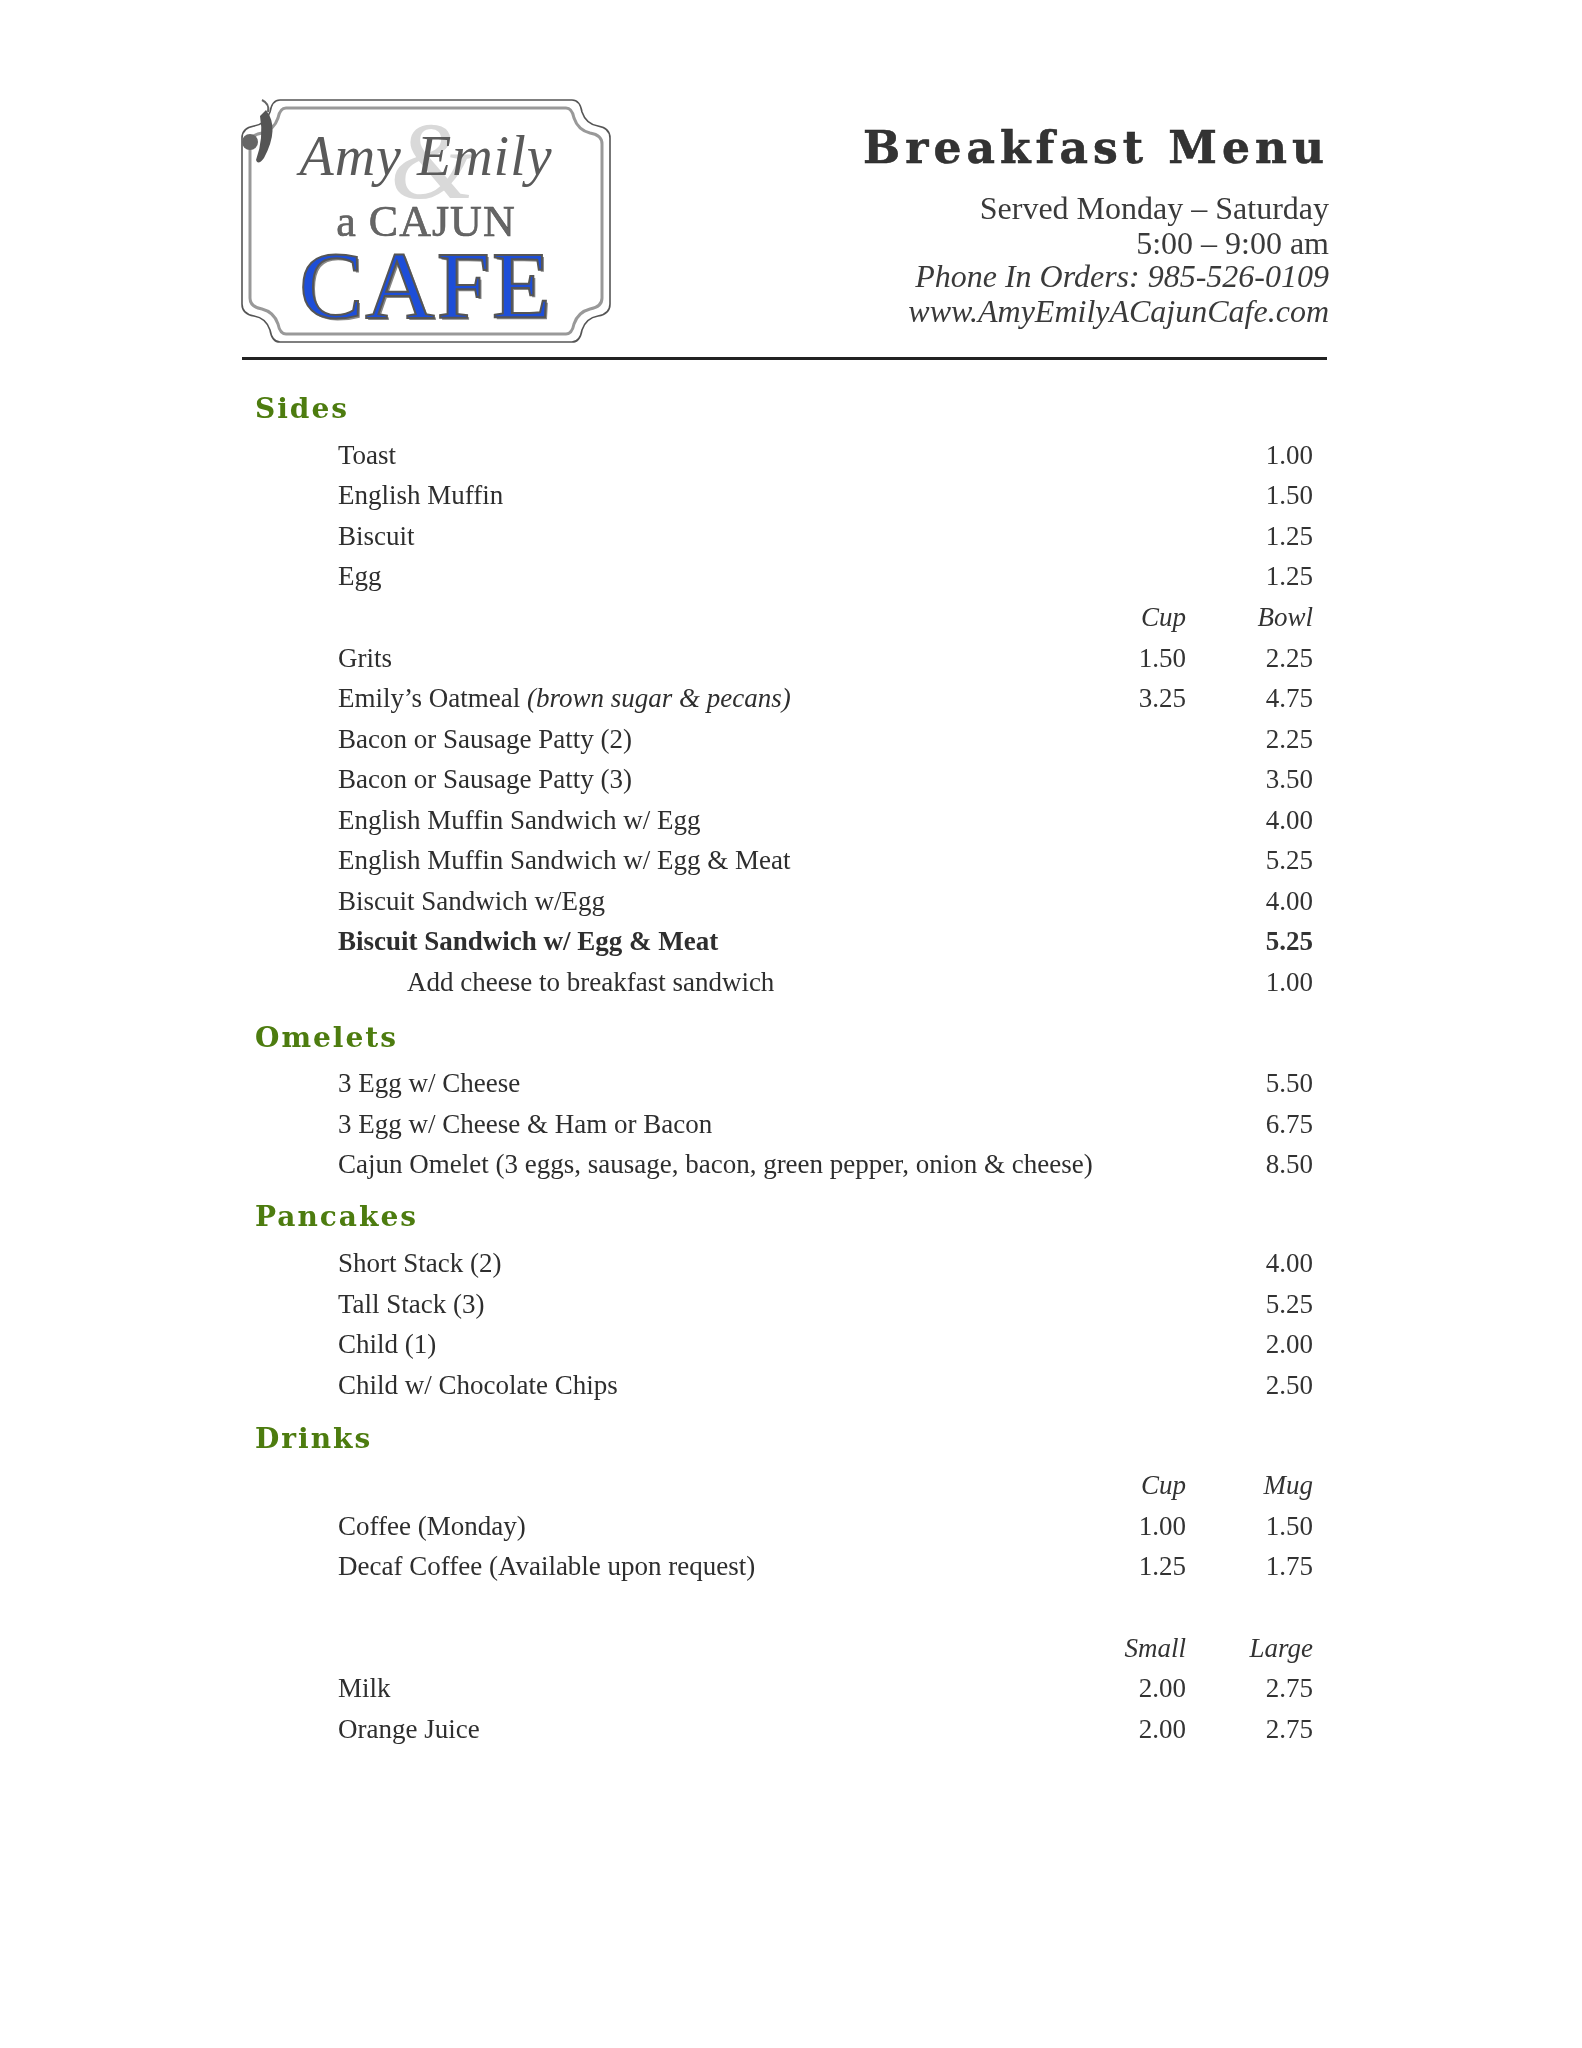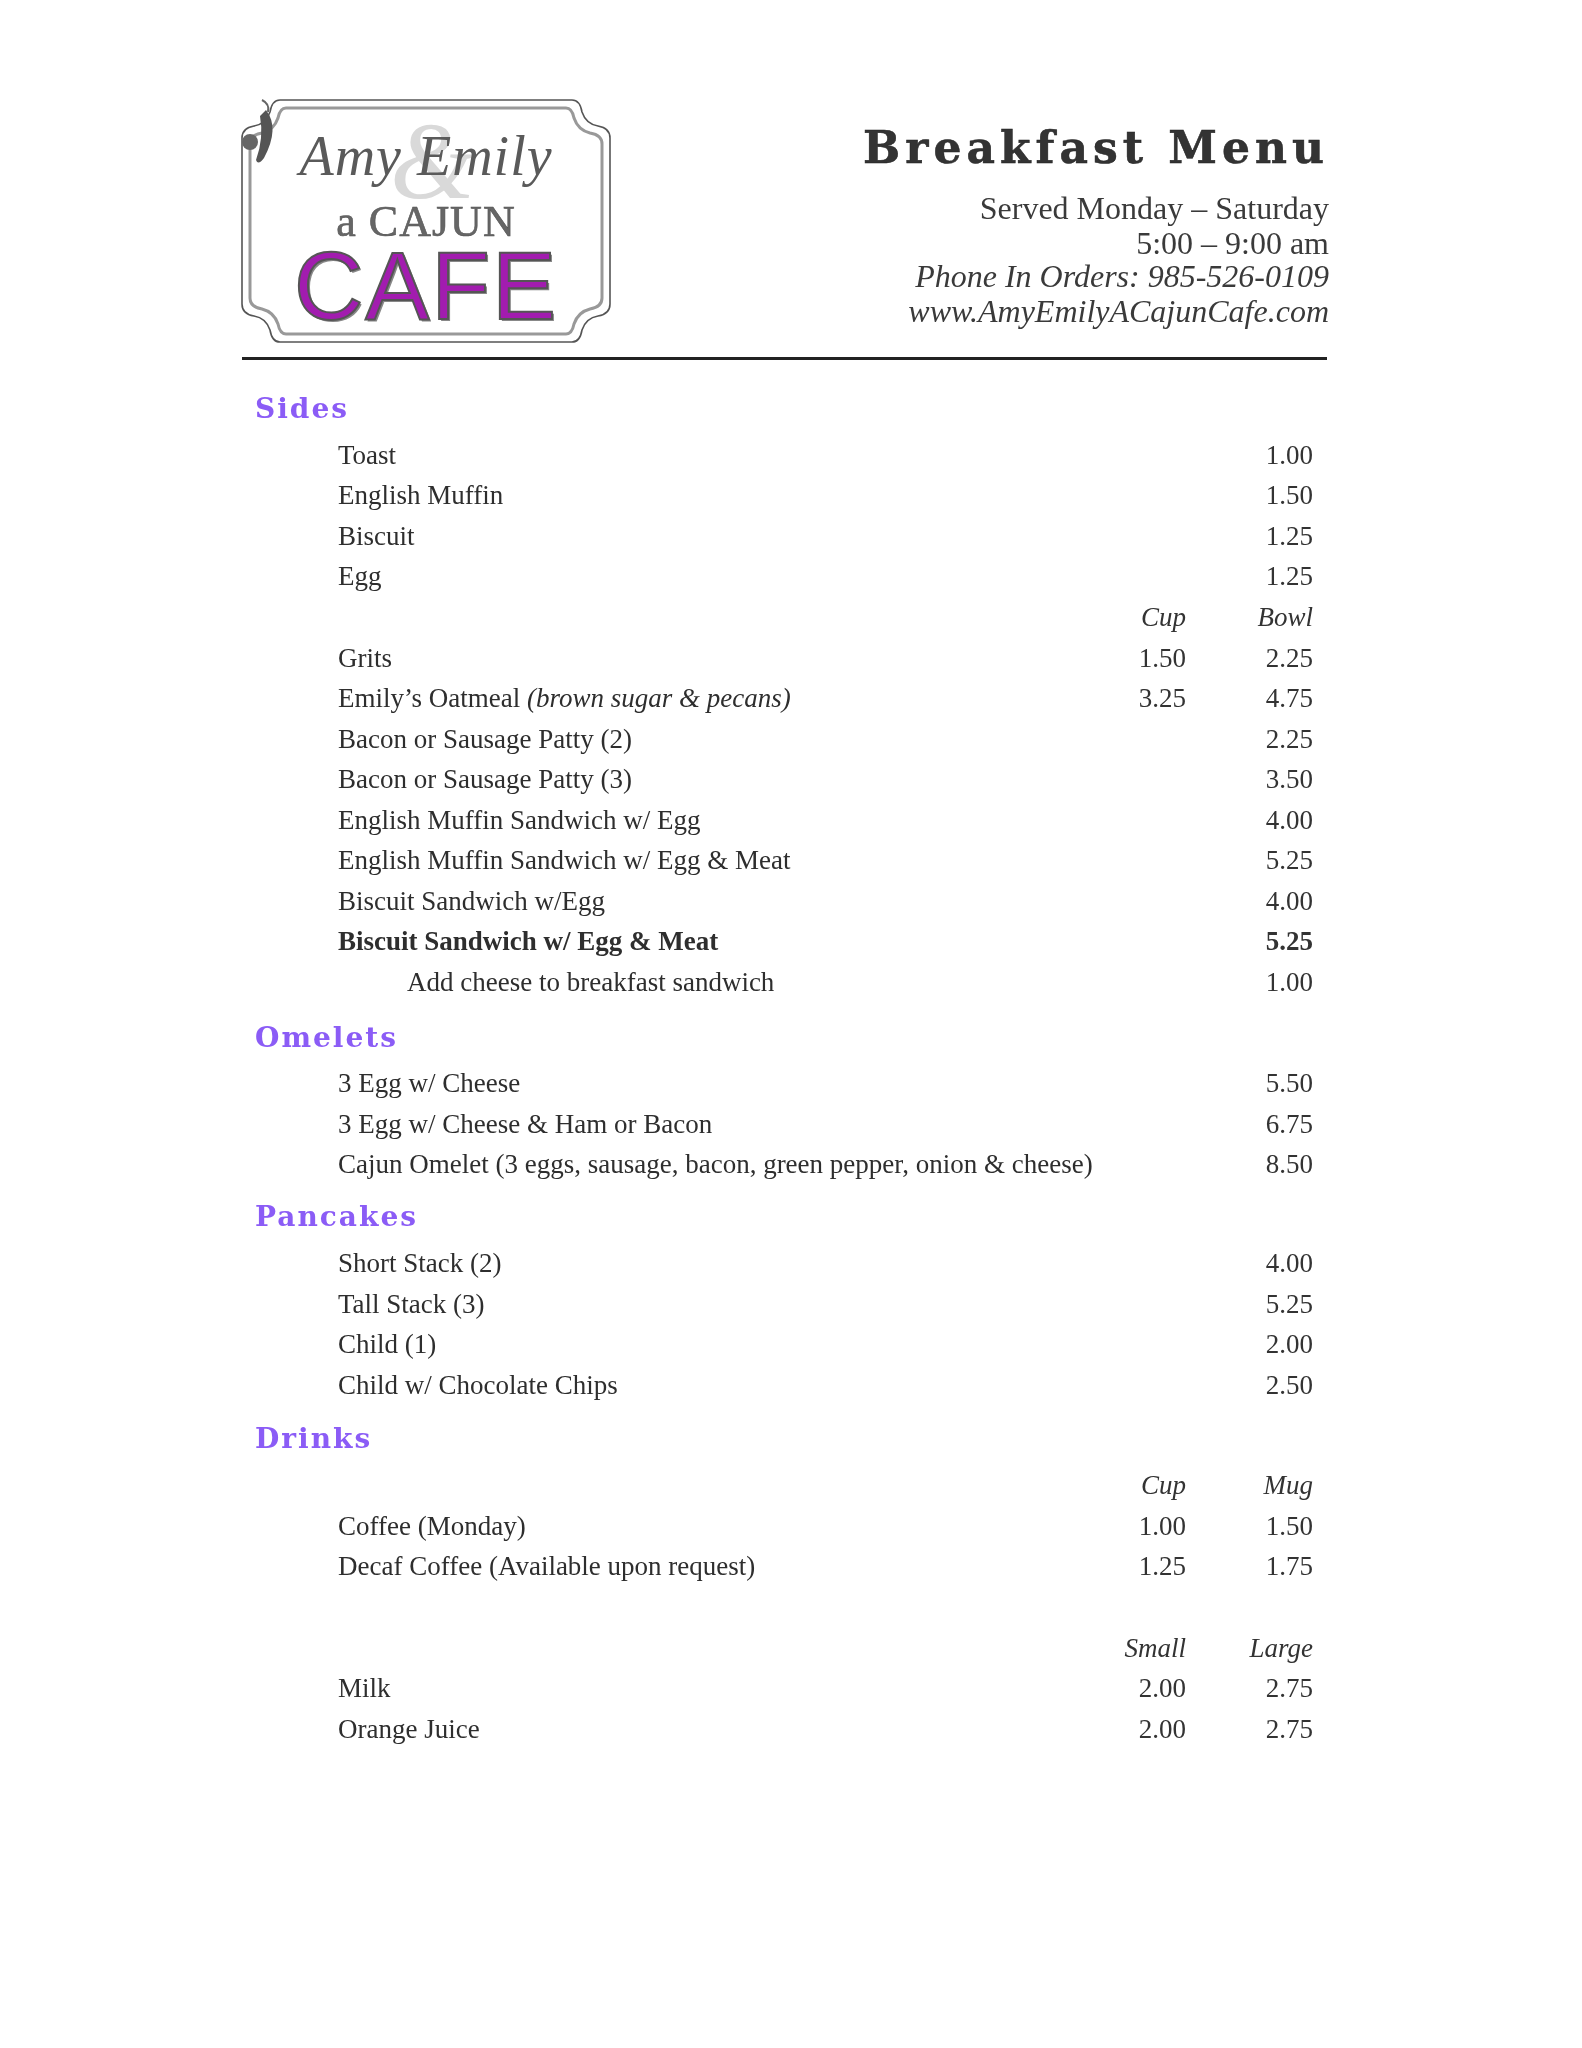--- a/index.html
+++ b/index.html
@@ -21,21 +21,21 @@
     top: 26px; font-size: 56px; font-style: italic; letter-spacing: 1px;
     font-family: "Liberation Serif", serif; color: #5a5a5a;
   }
   .logo-line2 {
     top: 98px; font-size: 44px; letter-spacing: 1px; padding-right: 26px;
     font-family: "Liberation Serif", serif; color: #666;
     -webkit-text-stroke: 0.6px #555; 
   }
   .logo-line3 {
     top: 140px; font-size: 96px; letter-spacing: 2px; line-height: 1;
-    font-family: Liberation Sans, sans-serif; color: #a21caf;
+    font-family: Liberation Serif, serif; color: #1d4ed8;
     -webkit-text-stroke: 2px #555;
     text-shadow: 2px 2px 0 #888;
   }
   .logo-pepper { position: absolute; left: 300px; top: 106px; }
 
   
   .title {
     position: absolute; right: 253px; top: 122px;
     font-family: "DejaVu Serif", serif; font-weight: bold; font-size: 44px;
     letter-spacing: 5px; color: #333;
@@ -48,21 +48,21 @@
   .info.web { top: 293px; font-style: italic; }
 
   .rule {
     position: absolute; left: 242px; top: 357px; width: 1085px; height: 3px; background: #222;
   }
 
   
   .section-heading {
     position: absolute; left: 255px;
     font-family: "DejaVu Serif", serif; font-weight: bold; font-size: 28px;
-    letter-spacing: 2px; color: #8b5cf6;
+    letter-spacing: 2px; color: #4d7c0f;
   }
   .row { position: absolute; left: 0; width: 1582px; height: 40px; }
   .row .name { position: absolute; left: 338px; top: 0; font-size: 27px; white-space: nowrap; color: #2e2e2e; }
   .row .name.indent { left: 407px; }
   .row .name em { font-style: italic; }
   .row .p1, .row .p2 { position: absolute; top: 0; font-size: 27px; text-align: right; width: 120px; color: #333; }
   .row .p1 { left: 1066px; }
   .row .p2 { left: 1193px; }
   .row.hdr .p1, .row.hdr .p2 { font-style: italic; }
 </style>

